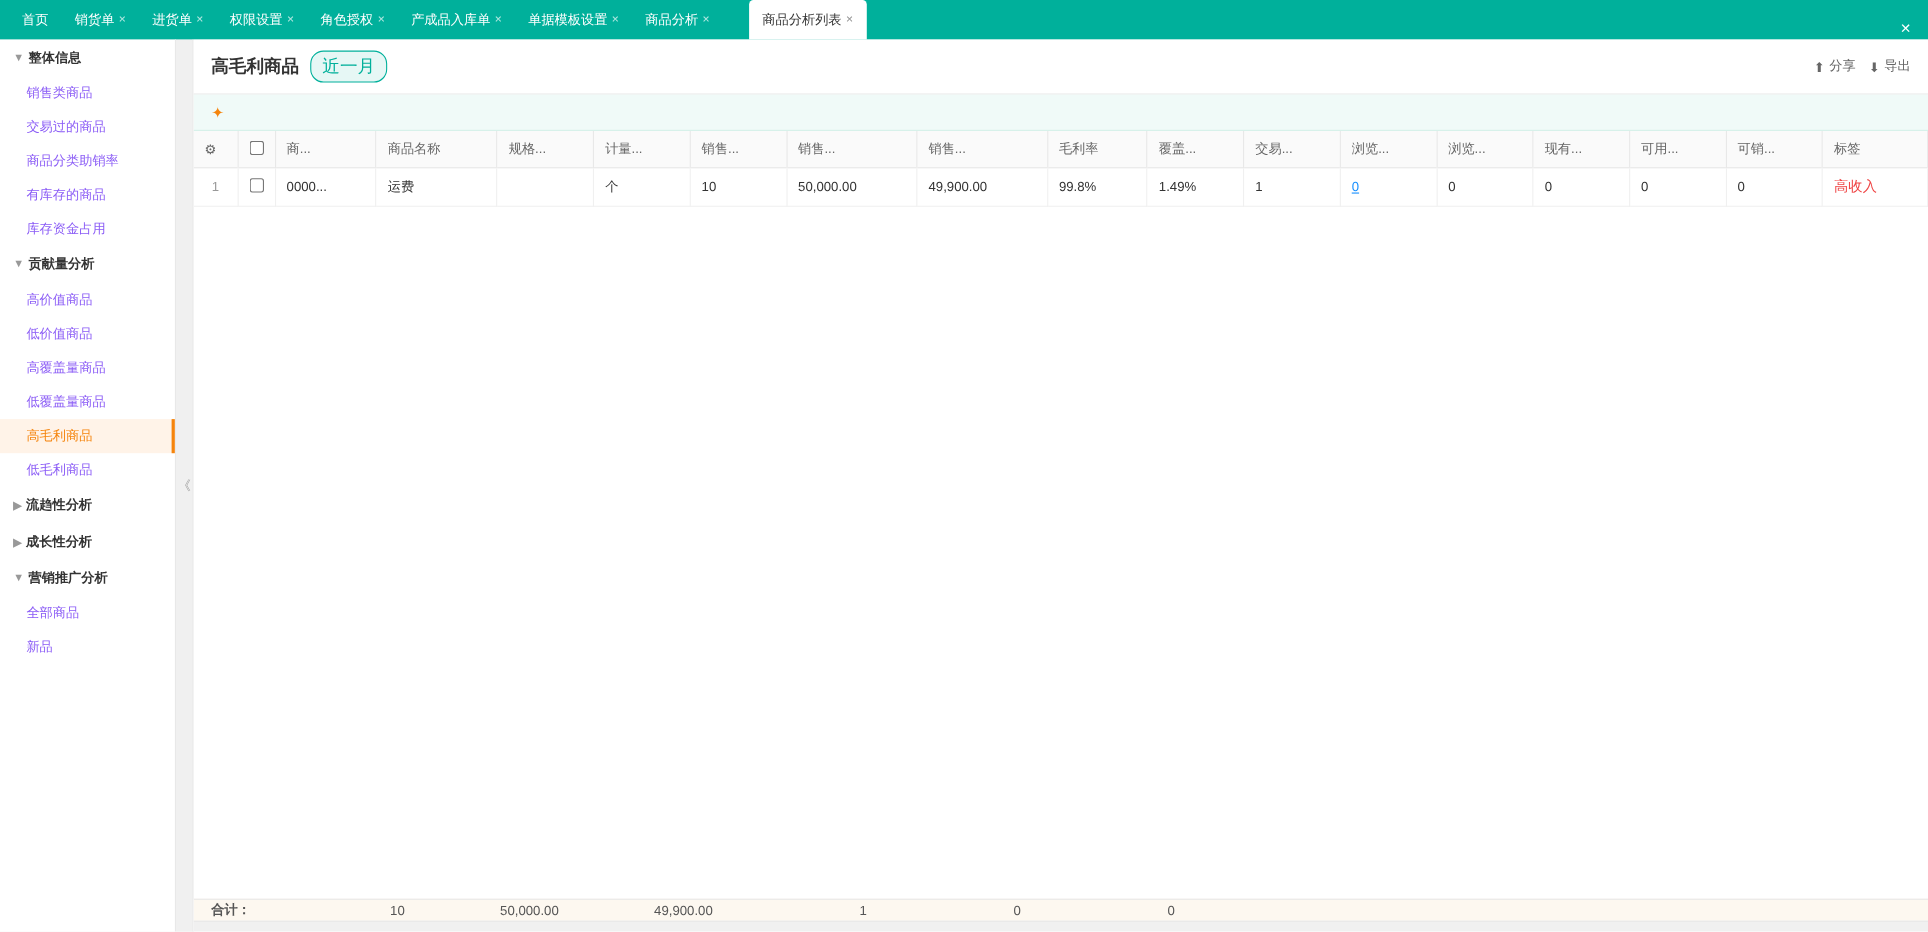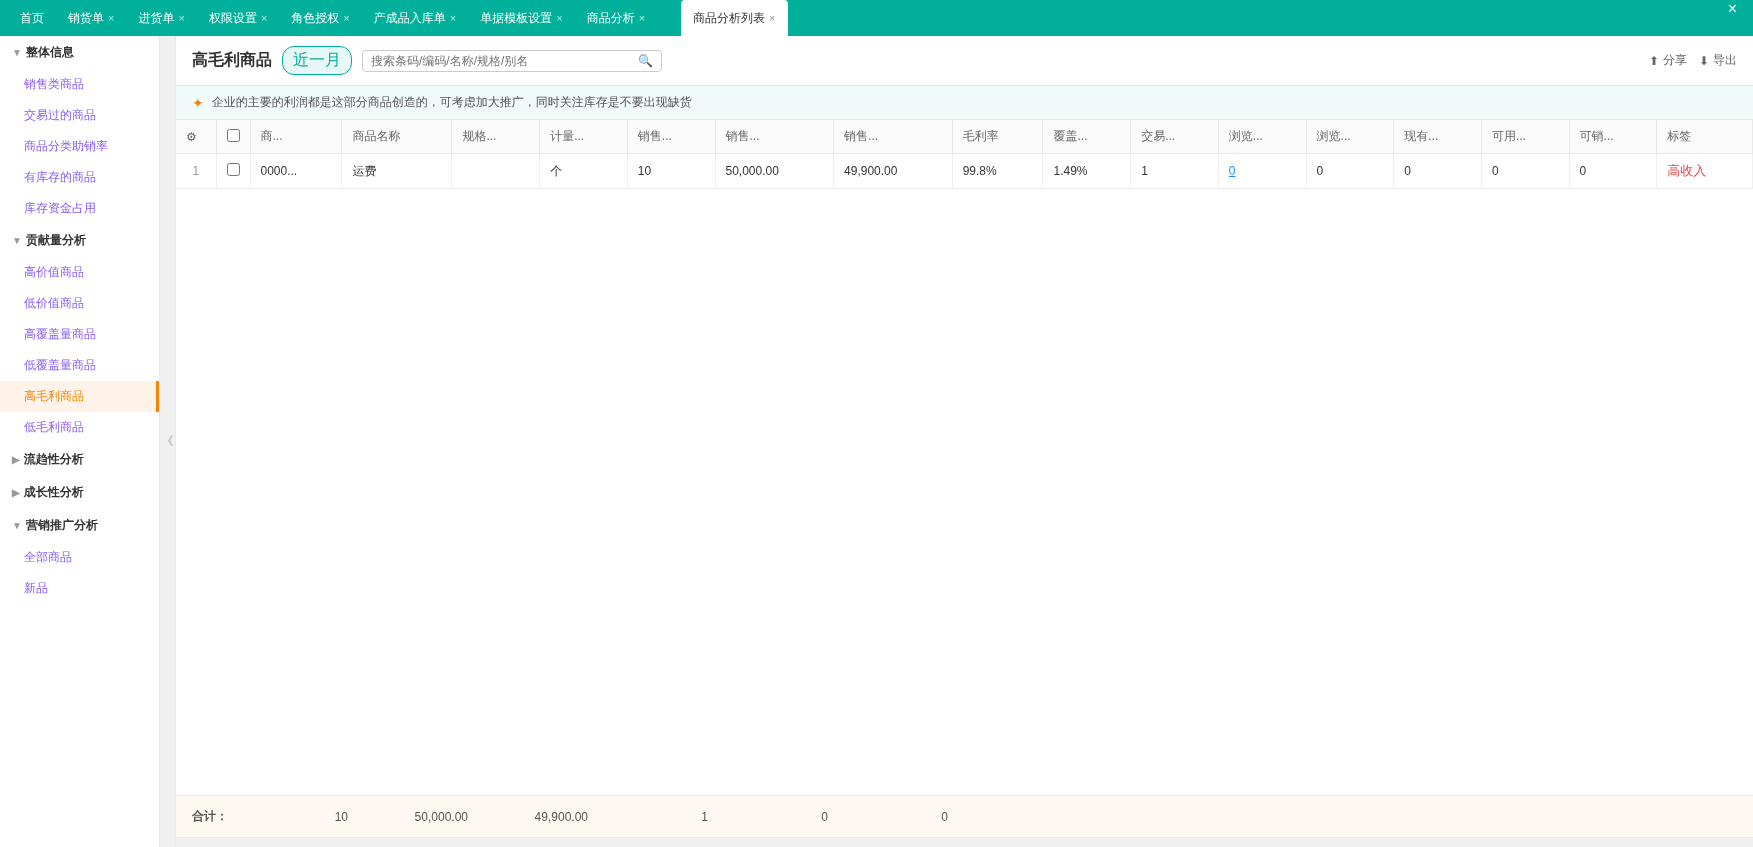--- a/index.html
+++ b/index.html
@@ -1,21 +1,21 @@
 <!DOCTYPE html>
 <html><head>
   <meta charset="utf-8">
   <style>
     * { box-sizing: border-box; margin: 0; padding: 0; font-family: 'Microsoft YaHei', Arial, sans-serif; font-size: 12px; }
     body { background: #f5f5f5; overflow: hidden; }
 
     
     .top-nav {
       display: flex;
-      align-items: flex-start;
+      align-items: flex-end;
       background: #00b09b;
       height: 36px;
       padding: 0 8px;
       gap: 0;
     }
     .nav-tab {
       display: flex;
       align-items: center;
       padding: 0 12px;
       height: 36px;
@@ -192,25 +192,25 @@
     .col-check { width: 30px; text-align: center; }
     .tag-green {
       color: #ef4444;
       font-size: 13px;
     }
     .link-text { color: #1890ff; cursor: pointer; text-decoration: underline; }
 
     
     .table-footer {
       border-top: 1px solid #e8e8e8;
-      padding: 12px 16px;
+      padding: 1px 16px;
       background: #fdf8f0;
       display: flex;
       align-items: center;
-      gap: 40px;
+      gap: 60px;
       font-size: 12px;
       color: #555;
     }
     .footer-label { font-weight: bold; }
     .footer-cell { min-width: 80px; text-align: right; }
 
     
     .scrollbar-area {
       height: 10px;
       background: #f0f0f0;
@@ -344,39 +344,34 @@
 
   <div class="sidebar-collapse">
     <span>《</span>
   </div>
 
   <div class="content-area">
 
     <div class="content-header">
       <span class="content-title">高毛利商品</span>
       <button class="filter-btn active">近一月</button>
-      <div class="search-box">
-        <input type="text" placeholder="搜索条码/编码/名称/规格/别名" style="">
-        <span style="color:#999; cursor:pointer;">🔍</span>
-      </div>
       <div class="header-actions">
         <div class="action-btn">
           <span>⬆</span>
           <span>分享</span>
         </div>
         <div class="action-btn">
           <span>⬇</span>
           <span>导出</span>
         </div>
       </div>
     </div>
 
     <div class="info-banner">
       <span class="info-icon">✦</span>
-      <span>企业的主要的利润都是这部分商品创造的，可考虑加大推广，同时关注库存是不要出现缺货</span>
     </div>
 
     <div class="table-container">
       <table>
         <thead>
           <tr>
             <th>⚙</th>
             <th><input type="checkbox" style=""></th>
             <th><span>商...</span></th>
             <th><span>商品名称</span></th>

